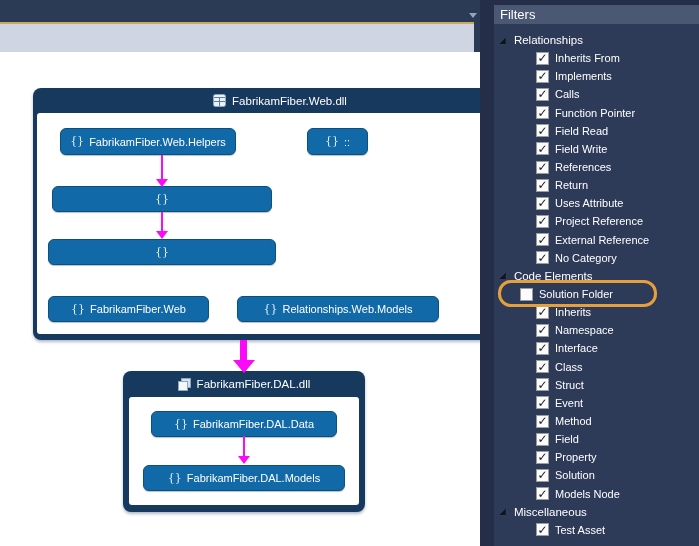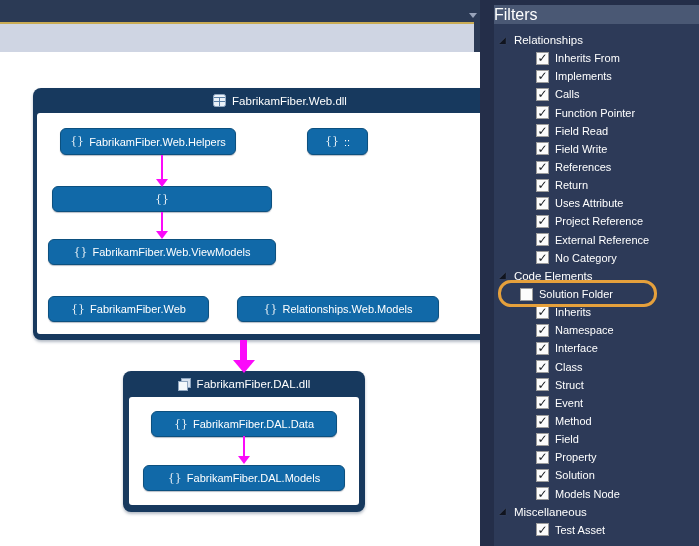--- a/index.html
+++ b/index.html
@@ -44,21 +44,21 @@
   .eline{position:absolute;background:#FB0AFA;}
   .ehead{position:absolute;width:0;height:0;border-left:6px solid transparent;
       border-right:6px solid transparent;border-top:8px solid #FB0AFA;}
   .ehead.big{border-left-width:11px;border-right-width:11px;border-top-width:13px;}
 
   
   .panel{position:absolute;left:480px;top:0;width:219px;height:546px;background:#2D3A58;
       border-left:14px solid #242E49;box-sizing:border-box;color:#fff;}
   .panel-topstrip{position:absolute;top:0;left:0;right:0;height:5px;background:#242E49;}
   .panel-header{position:absolute;top:5px;left:0;right:0;height:19px;background:#4A5874;
-      display:flex;align-items:center;font-size:16px;color:#FFFFFF;}
+      display:flex;align-items:center;padding-left:6px;font-size:13px;color:#FFFFFF;}
   .rows{position:absolute;top:31px;left:0;right:0;}
   .prow{height:18.15px;display:flex;align-items:center;font-size:11px;}
   .prow.section{padding-left:5px;gap:8px;font-size:11.5px;}
   .tri{font-size:9px;color:#10141F;text-shadow:0 0 1px rgba(180,190,210,.35);line-height:1;}
   .prow.item{padding-left:42px;gap:6px;}
   .prow.item.outdent{padding-left:26px;}
   .cb{width:13px;height:13px;box-sizing:border-box;background:#FCFCFC;border:1px solid #9C9C9C;
       display:flex;align-items:center;justify-content:center;flex:0 0 13px;
       color:#14181D;font-weight:700;font-size:12px;line-height:10px;
       font-family:"DejaVu Sans",sans-serif;overflow:visible;}
@@ -107,21 +107,20 @@
   </div>
   <div class="node" id="n-colons">
     <span class="ns">{}</span>
     <span>::</span>
   </div>
   <div class="node" id="n-controllers">
     <span class="ns">{}</span>
   </div>
   <div class="node" id="n-viewmodels">
     <span class="ns">{}</span>
-    <span>FabrikamFiber.Web.ViewModels</span>
   </div>
   <div class="node" id="n-web">
     <span class="ns">{}</span>
     <span>FabrikamFiber.Web</span>
   </div>
   <div class="node" id="n-webmodels">
     <span class="ns">{}</span>
     <span>Relationships.Web.Models</span>
   </div>
   <div class="node" id="n-daldata">

